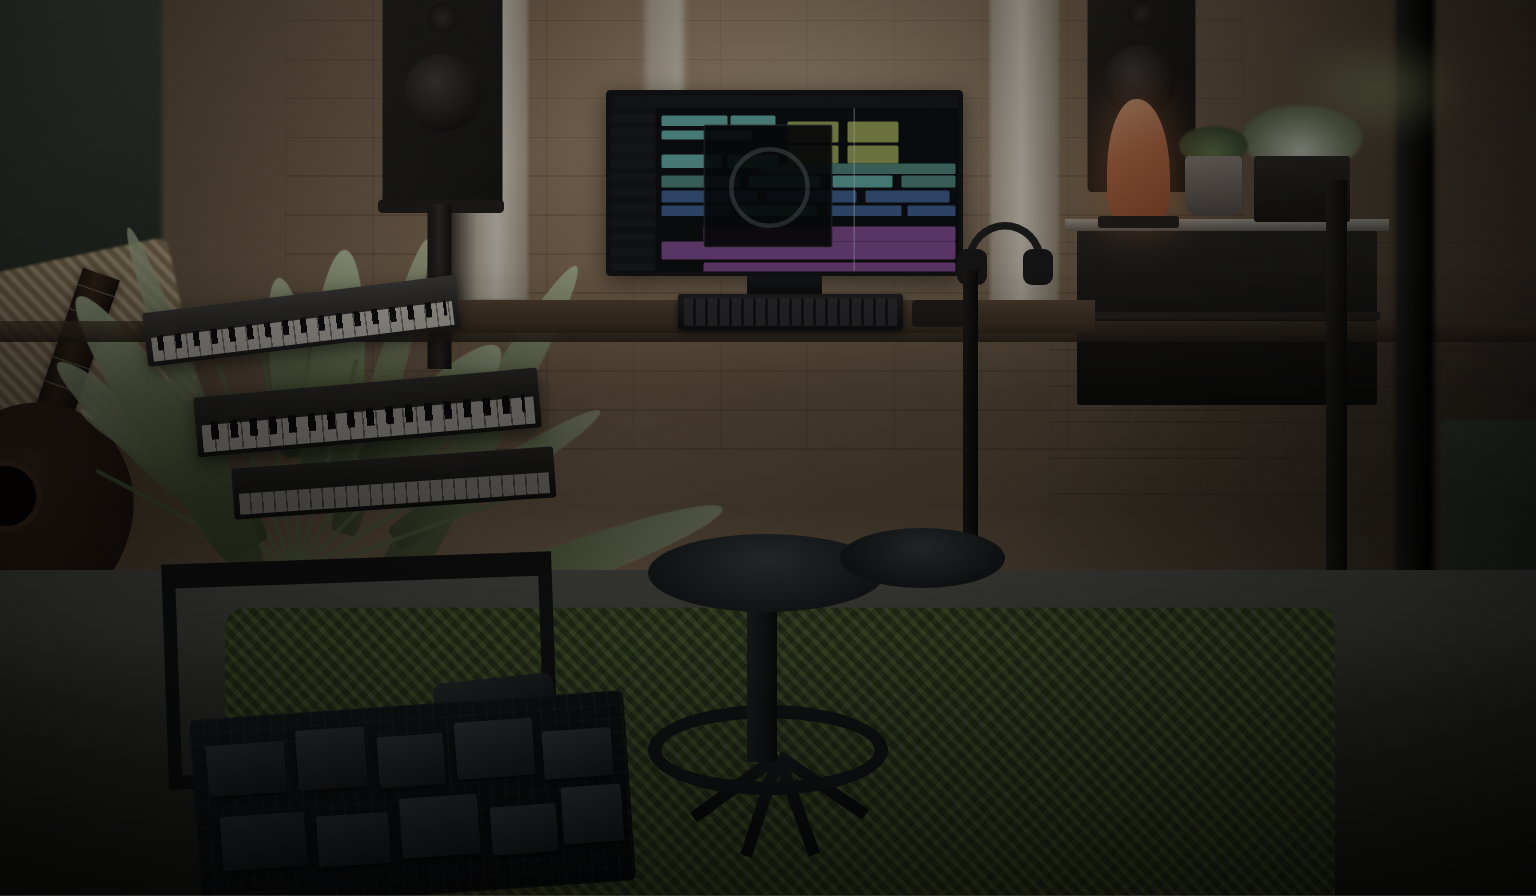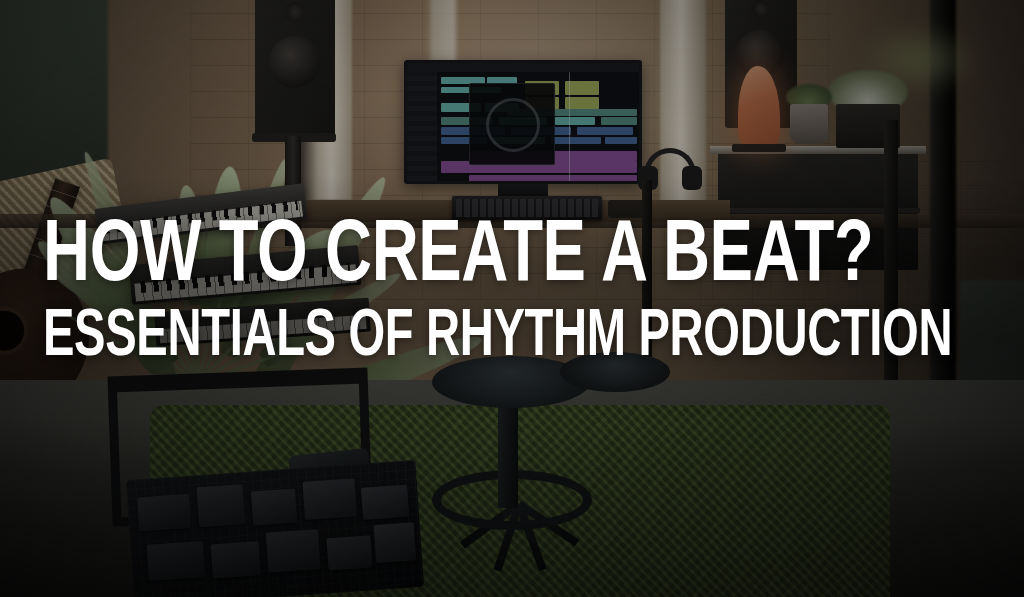--- a/index.html
+++ b/index.html
@@ -619,18 +619,14 @@
         <div class="pedal" style="left: 196px; top: 72px; width: 44px; height: 32px;"></div>
         <div class="pedal" style="left: 244px; top: 62px; width: 40px; height: 38px;"></div>
       </div>
 
     <div class="desat"></div>
     <div class="tone"></div>
     <div class="dark-band"></div>
     <div class="vignette"></div>
   </div>
 
-  <div class="title-block">
-    <div class="headline">HOW TO CREATE A BEAT?</div>
-    <div class="subheadline">ESSENTIALS OF RHYTHM PRODUCTION</div>
-  </div>
 
 </div>
 
 </body></html>

